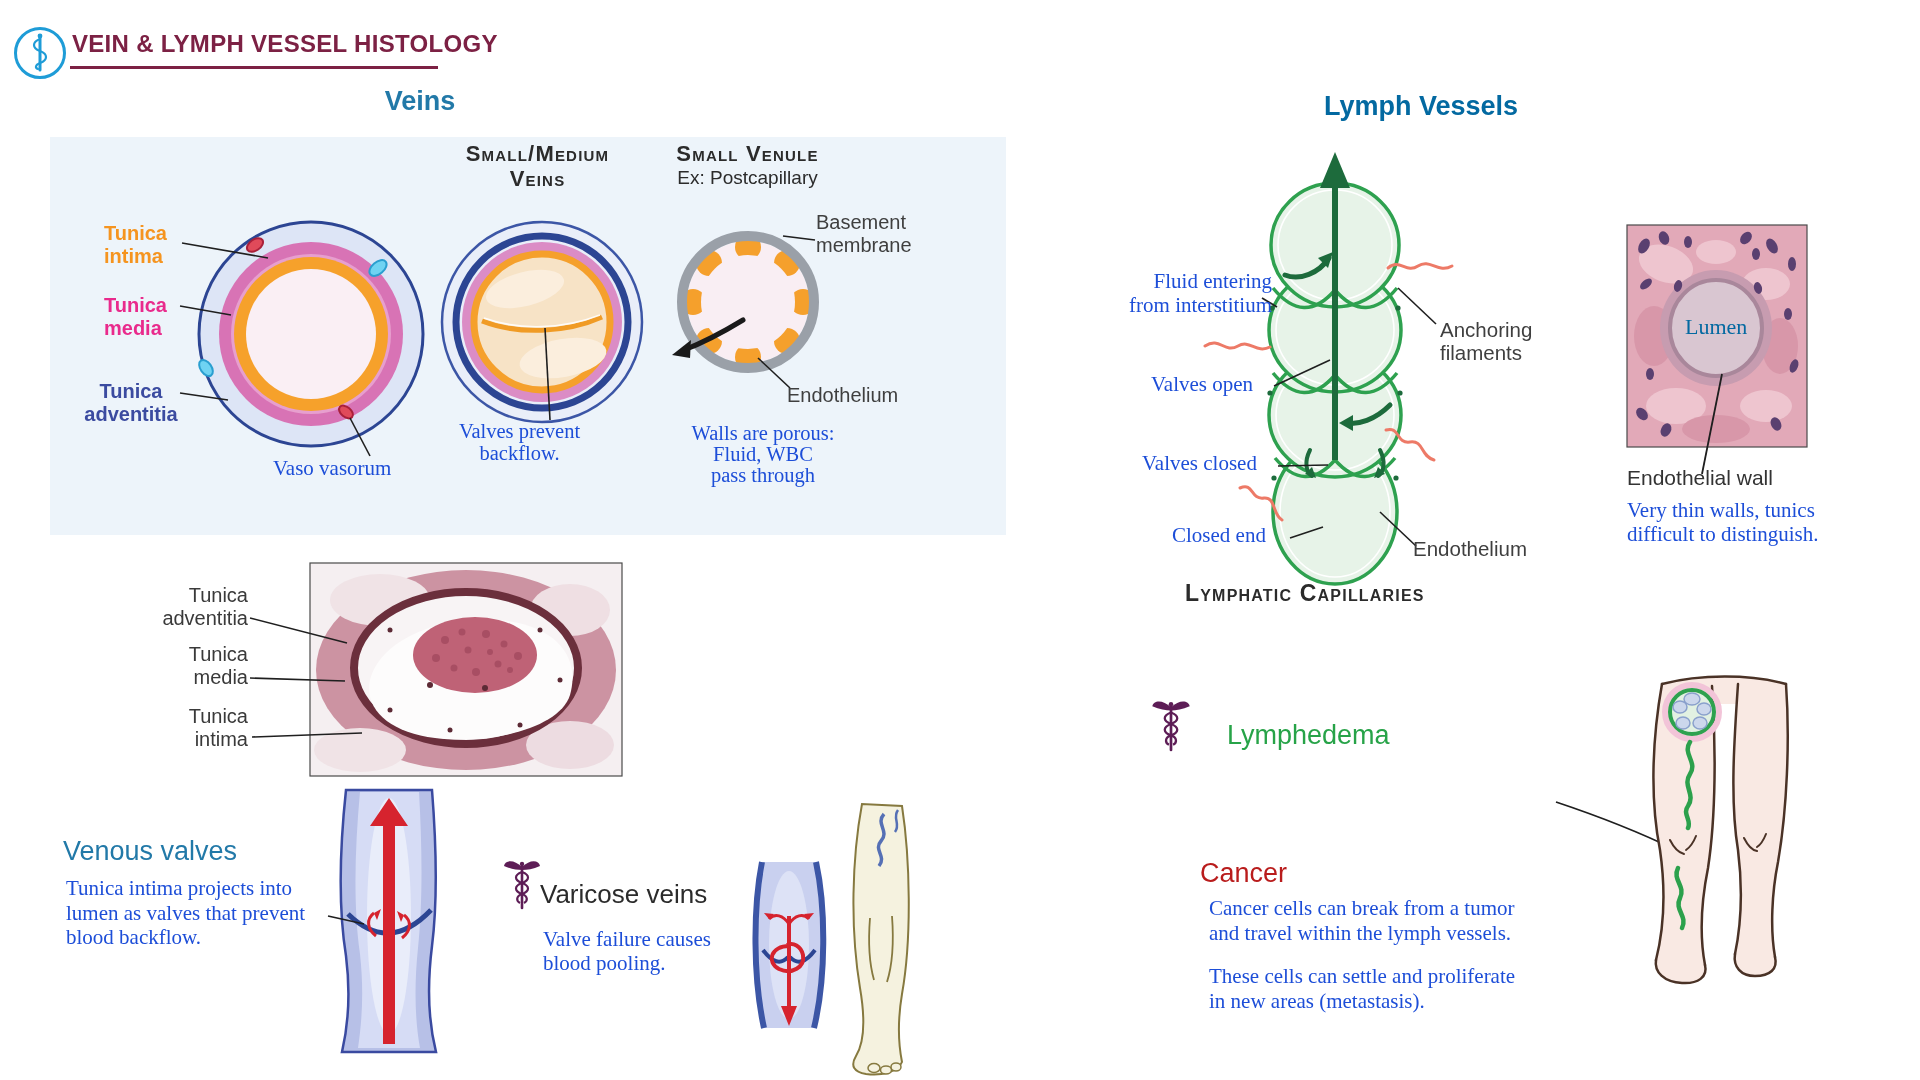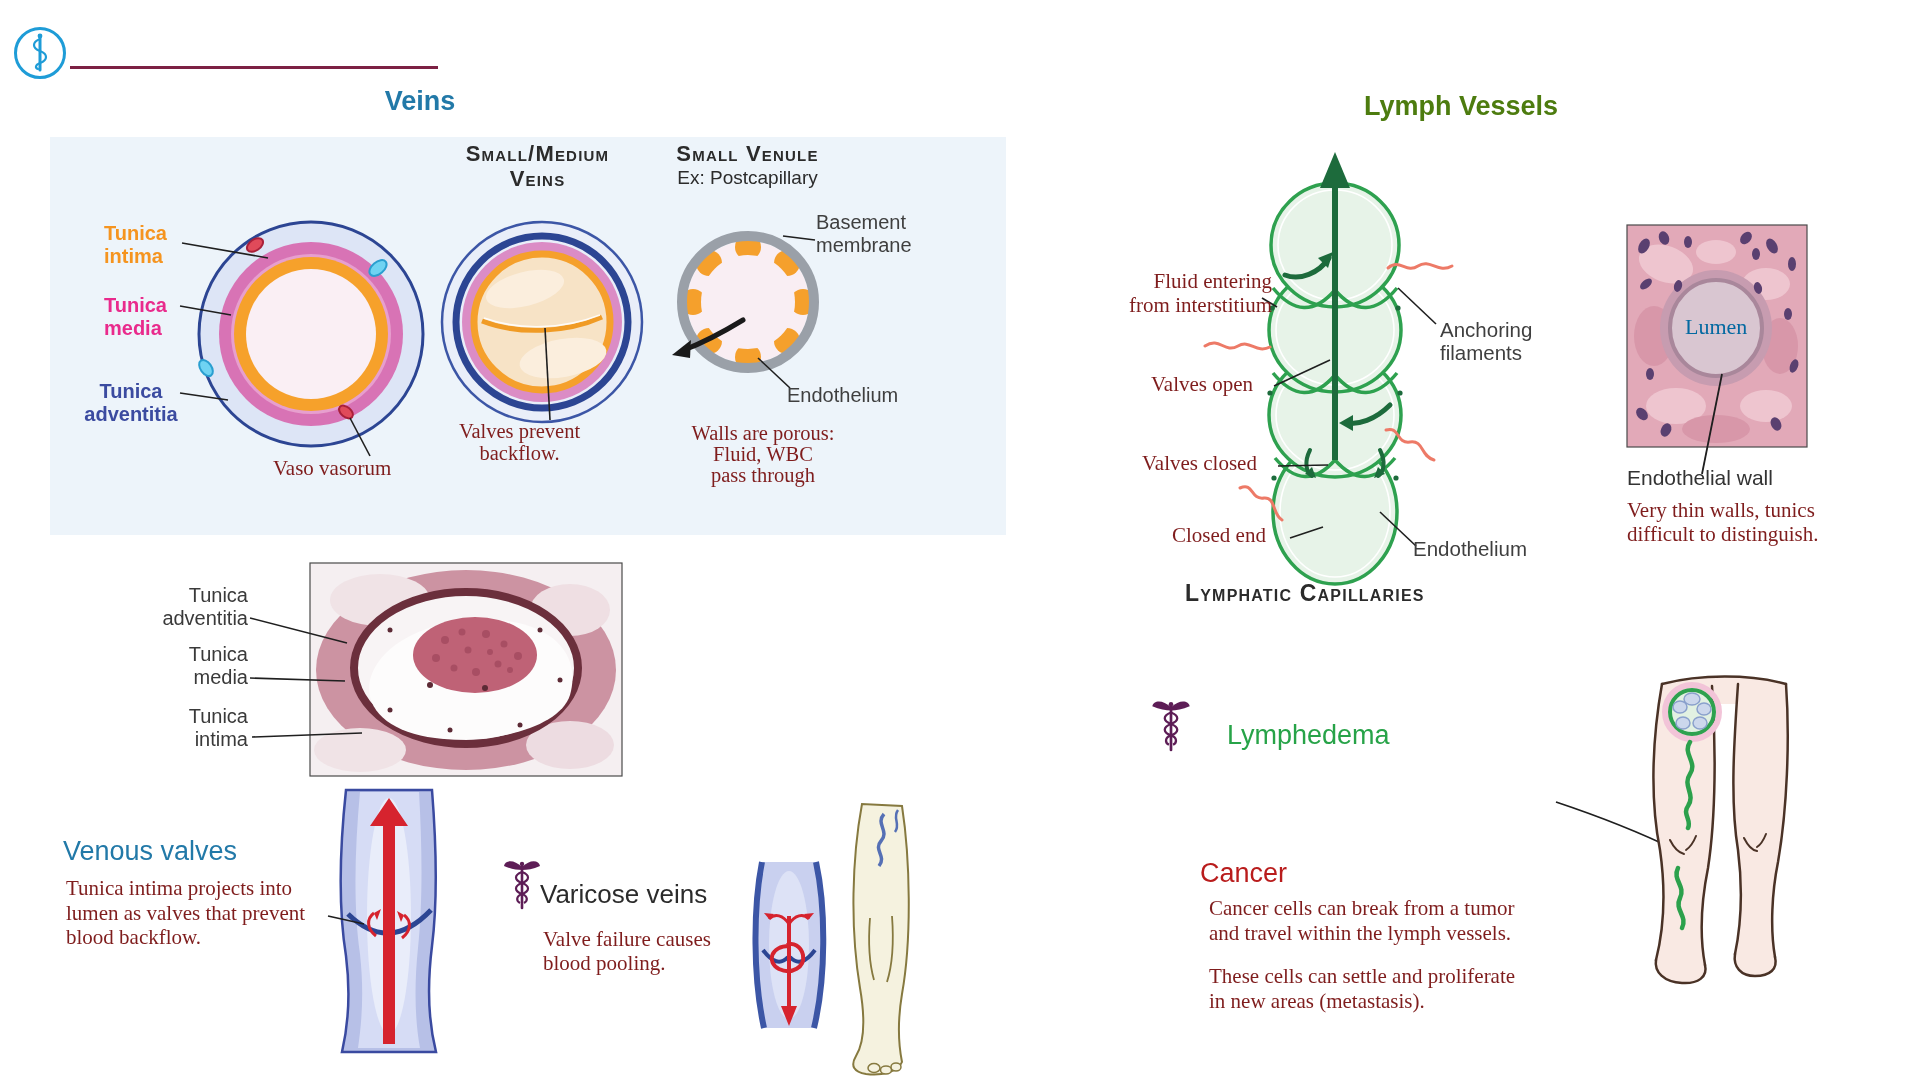--- a/index.html
+++ b/index.html
@@ -1,36 +1,37 @@
 <!DOCTYPE html>
 <html><head>
 <meta charset="utf-8">
 <style>
   html,body{margin:0;padding:0;background:#ffffff;}
   .canvas{position:relative;width:1920px;height:1080px;background:#fff;overflow:hidden;
           font-family:"Liberation Sans",sans-serif;color:#222;}
   .abs{position:absolute;}
-  .serif{font-family:"Liberation Serif",serif;color:#7f1d1d;}
+  .serif{font-family:"Liberation Serif",serif;color:#1d4ed8;}
   .sc{font-variant:small-caps;font-weight:600;color:#2b2b2b;letter-spacing:1.2px;}
   .center{text-align:center;}
   .right{text-align:right;}
   svg{display:block;}
 </style>
 </head>
 <body>
 
 <div class="canvas">
 
   <div class="abs" style="left:14px;top:27px;width:46px;height:46px;border:3px solid #1e9cd7;border-radius:50%;">
     <svg width="46" height="46" viewBox="0 0 46 46">
       <line x1="23" y1="6" x2="23" y2="40" stroke="#1e9cd7" stroke-width="3" stroke-linecap="round"></line>
       <path d="M23,9 C15,12 15,18 23,21 C31,24 31,30 23,33 C18,35 18,38 21,39" fill="none" stroke="#1e9cd7" stroke-width="2.2" stroke-linecap="round"></path>
       <circle cx="23" cy="6" r="2.4" fill="#1e9cd7"></circle>
     </svg>
   </div>
+  <div class="abs" style="left:72px;top:30px;font-size:24px;font-weight:700;color:#7c2144;letter-spacing:.3px;">VEIN &amp; LYMPH VESSEL HISTOLOGY</div>
   <div class="abs" style="left:70px;top:66px;width:368px;height:3px;background:#7c2144;"></div>
 
   <div class="abs center" style="left:353px;top:86px;width:134px;font-size:27px;font-weight:700;color:#2279a8;">Veins</div>
 
   <div class="abs" style="left:50px;top:137px;width:956px;height:398px;background:#edf4fa;"></div>
 
   <svg class="abs" style="left:50px;top:137px;" width="956" height="398" viewBox="0 0 956 398">
 
     <circle cx="261" cy="197" r="112" fill="#dde5f6" stroke="#2c4593" stroke-width="3"></circle>
     <circle cx="261" cy="197" r="92" fill="#d873b5"></circle>
@@ -185,21 +186,21 @@
     <path d="M34,6 C24,60 22,130 32,190 C38,225 36,245 28,258 C22,268 26,274 38,276 C54,278 70,274 74,264 C70,244 70,220 74,196 C84,140 82,60 74,8 Z" fill="#f5f2df" stroke="#86793f" stroke-width="2"></path>
     <ellipse cx="46" cy="270" rx="6" ry="4.5" fill="#f5f2df" stroke="#86793f" stroke-width="1.5"></ellipse>
     <ellipse cx="58" cy="272" rx="5.5" ry="4" fill="#f5f2df" stroke="#86793f" stroke-width="1.5"></ellipse>
     <ellipse cx="68" cy="269" rx="5" ry="4" fill="#f5f2df" stroke="#86793f" stroke-width="1.5"></ellipse>
     <path d="M56,16 C47,26 62,33 53,43 C45,52 59,58 51,68" fill="none" stroke="#5570b5" stroke-width="3.5"></path>
     <path d="M70,12 C64,20 73,26 67,34" fill="none" stroke="#5570b5" stroke-width="2.5"></path>
     <path d="M42,120 C40,145 42,168 46,182" fill="none" stroke="#86793f" stroke-width="1.8"></path>
     <path d="M64,118 C66,145 64,168 59,184" fill="none" stroke="#86793f" stroke-width="1.8"></path>
   </svg>
 
-  <div class="abs" style="left:1364px;top:91px;font-size:27px;font-weight:700;color:#4d7c0f;">Lymph Vessels</div>
+  <div class="abs" style="left:1324px;top:91px;font-size:27px;font-weight:700;color:#0369a1;">Lymph Vessels</div>
 
   <svg class="abs" style="left:1190px;top:140px;" width="290" height="466" viewBox="0 0 290 466">
 
     <ellipse cx="145" cy="372" rx="62" ry="72" fill="#e7f3e8" stroke="#2ea14f" stroke-width="3.5"></ellipse>
     <ellipse cx="145" cy="372" rx="55" ry="65" fill="none" stroke="#ffffff" stroke-width="1.6"></ellipse>
     <ellipse cx="145" cy="275" rx="66" ry="62" fill="#e7f3e8" stroke="#2ea14f" stroke-width="3.5"></ellipse>
     <ellipse cx="145" cy="275" rx="59" ry="55" fill="none" stroke="#ffffff" stroke-width="1.6"></ellipse>
     <ellipse cx="145" cy="190" rx="66" ry="62" fill="#e7f3e8" stroke="#2ea14f" stroke-width="3.5"></ellipse>
     <ellipse cx="145" cy="190" rx="59" ry="55" fill="none" stroke="#ffffff" stroke-width="1.6"></ellipse>
     <ellipse cx="145" cy="105" rx="64" ry="62" fill="#e7f3e8" stroke="#2ea14f" stroke-width="3.5"></ellipse>

